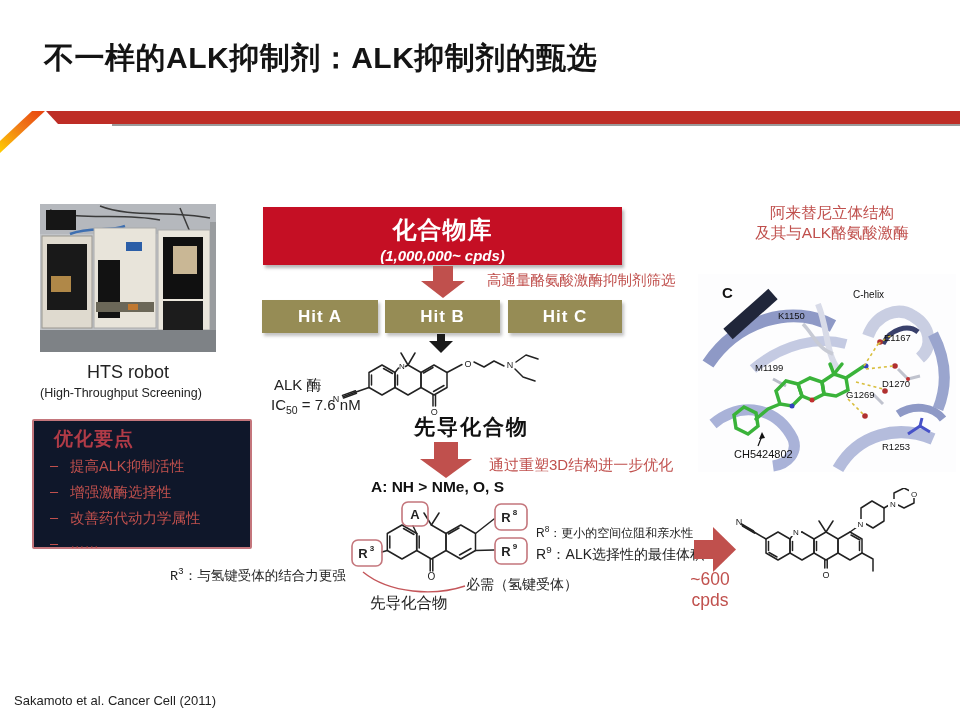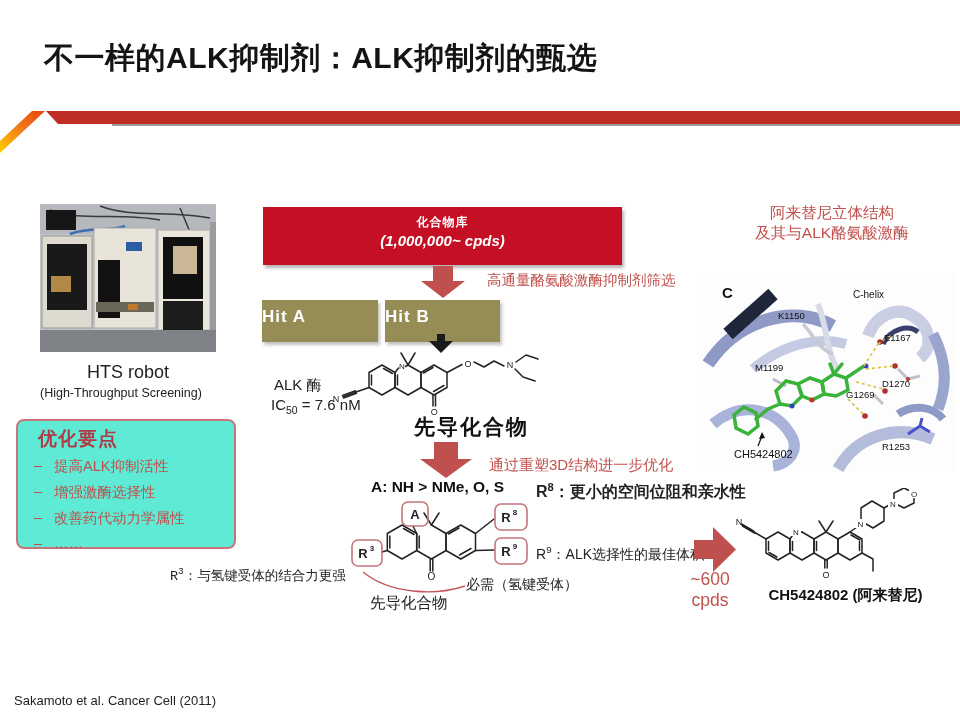--- a/index.html
+++ b/index.html
@@ -3,42 +3,42 @@
 <meta charset="utf-8">
 <style>
   html,body{margin:0;padding:0;background:#fff;}
   #slide{position:relative;width:960px;height:720px;background:#ffffff;overflow:hidden;
          font-family:"Liberation Sans","DejaVu Sans",sans-serif;color:#1a1a1a;}
   .abs{position:absolute;}
   #title{left:44px;top:38px;font-size:30px;font-weight:bold;color:#141414;letter-spacing:.5px;}
   
   #libbox{left:263px;top:207px;width:359px;height:58px;background:#C50F24;color:#fff;text-align:center;
           box-shadow:2px 3px 3px rgba(90,90,90,.45);}
-  #libbox .l1{font-size:12px;font-weight:bold;margin-top:7px;letter-spacing:1px;}
+  #libbox .l1{font-size:24px;font-weight:bold;margin-top:7px;letter-spacing:1px;}
   #libbox .l2{font-size:15px;font-weight:600;margin-top:1px;font-style:italic;}
-  .hit{top:300px;height:42px;background:#968C55;color:#fff;font-weight:bold;font-size:17px;text-align:left;
+  .hit{top:300px;height:33px;background:#968C55;color:#fff;font-weight:bold;font-size:17px;text-align:center;
        line-height:33px;letter-spacing:1px;box-shadow:2px 3px 3px rgba(120,120,120,.45);}
   #hitA{left:262px;width:116px;} #hitB{left:385px;width:115px;} #hitC{left:508px;width:114px;}
   .redtext{color:#C0504D;}
   #screening{left:487px;top:271px;font-size:14.5px;text-align:right;}
   #enzyme{left:274px;top:376px;font-size:15px;color:#222;}
   #ic50{left:271px;top:396px;font-size:15px;color:#222;}
   #leadlabel{left:414px;top:413px;font-size:21px;font-weight:bold;letter-spacing:2px;color:#111;}
   #optlabel{left:489px;top:456px;font-size:15px;}
   #sarA{left:371px;top:478px;font-size:15.5px;font-weight:bold;color:#111;}
   #r3note{left:170px;top:566px;font-size:13.5px;color:#222;font-family:Liberation Mono, monospace;}
   #steric{left:370px;top:593px;font-size:15.5px;color:#222;}
   #hbond{left:466px;top:576px;font-size:14px;color:#222;}
-  #r8note{left:536px;top:481px;font-size:16px;color:#222;font-weight:bold;}
+  #r8note{left:536px;top:524px;font-size:12px;color:#222;}
   #r9note{left:536px;top:544px;font-size:14px;color:#222;}
   #count{left:682px;top:569px;width:56px;text-align:center;font-size:17.5px;line-height:21px;}
   #rtitle{left:728px;top:203px;width:208px;text-align:center;font-size:15.5px;font-weight:normal;line-height:20px;}
   #htscap{left:40px;top:362px;width:176px;text-align:center;font-size:18px;color:#222;}
   #htssub{left:40px;top:386px;width:176px;font-size:12.5px;color:#222;}
-  #optbox{left:16px;top:419px;width:216px;height:126px;border:2px solid #C4767C;border-radius:8px;background:#5eead4;}
+  #optbox{left:32px;top:419px;width:216px;height:126px;border:2px solid #C4767C;border-radius:2px;background:#0f172a;}
   #optbox .t{margin:5px 0 5px 20px;font-size:19px;font-weight:bold;color:#B03B47;letter-spacing:1px;}
   #optbox .b{display:flex;margin:0 0 7px 16px;font-size:14.5px;color:#C0504D;}
   #optbox .b .dash{width:20px;}
   #ccaption{left:733px;top:586px;width:225px;text-align:center;font-size:15px;font-weight:bold;color:#111;}
   #footer{left:14px;top:693px;font-size:13px;color:#222;}
   sub,sup{font-size:70%;}
   svg{display:block;}
   svg text{font-family:"Liberation Sans","DejaVu Sans",sans-serif;}
 </style>
 </head>
@@ -115,20 +115,21 @@
   </div>
 
   <svg class="abs" style="left:421px;top:266px" width="44" height="32" viewBox="0 0 44 32">
     <rect x="12" y="0" width="20" height="15" fill="#C0504D"></rect>
       <polygon points="0,15 44,15 22,32" fill="#C0504D"></polygon>
   </svg>
   <div id="screening" class="abs redtext">高通量酪氨酸激酶抑制剂筛选</div>
 
   <div id="hitA" class="abs hit">Hit A</div>
   <div id="hitB" class="abs hit">Hit B</div>
+  <div id="hitC" class="abs hit">Hit C</div>
 
   <svg class="abs" style="left:429px;top:334px" width="24" height="19" viewBox="0 0 24 19">
     <rect x="8" y="0" width="8" height="7" fill="#1a1a1a"></rect>
       <polygon points="0,7 24,7 12,19" fill="#1a1a1a"></polygon>
   </svg>
 
   <svg class="abs" style="left:310px;top:344px" width="280" height="80" viewBox="0 0 280 80">
     <g stroke="#222" stroke-width="1.5" fill="none" stroke-linejoin="round" stroke-linecap="round">
       <polygon points="85,28.5 72,21 59,28.5 59,43.5 72,51 85,43.5"></polygon>
       <path d="M98,21 L111,28.5 L111,43.5 L98,51 L85,43.5 L85,28.5"></path>
@@ -323,16 +324,15 @@
     <rect x="176" y="1" width="10" height="9" fill="#fff"></rect>
     <g fill="#222" text-anchor="middle">
       <text x="63" y="47" font-size="8">N</text>
       <text x="93" y="90" font-size="9">O</text>
       <text x="127.5" y="38.5" font-size="8">N</text>
       <text x="160" y="18.5" font-size="8">N</text>
       <text x="181" y="8.5" font-size="8">O</text>
       <text x="6" y="37" font-size="9">N</text>
     </g>
   </svg>
-  <div id="ccaption" class="abs">CH5424802  (阿来替尼)</div>
 
   <div id="footer" class="abs">Sakamoto et al. Cancer Cell (2011)</div>
 </div>
 
 </body></html>

